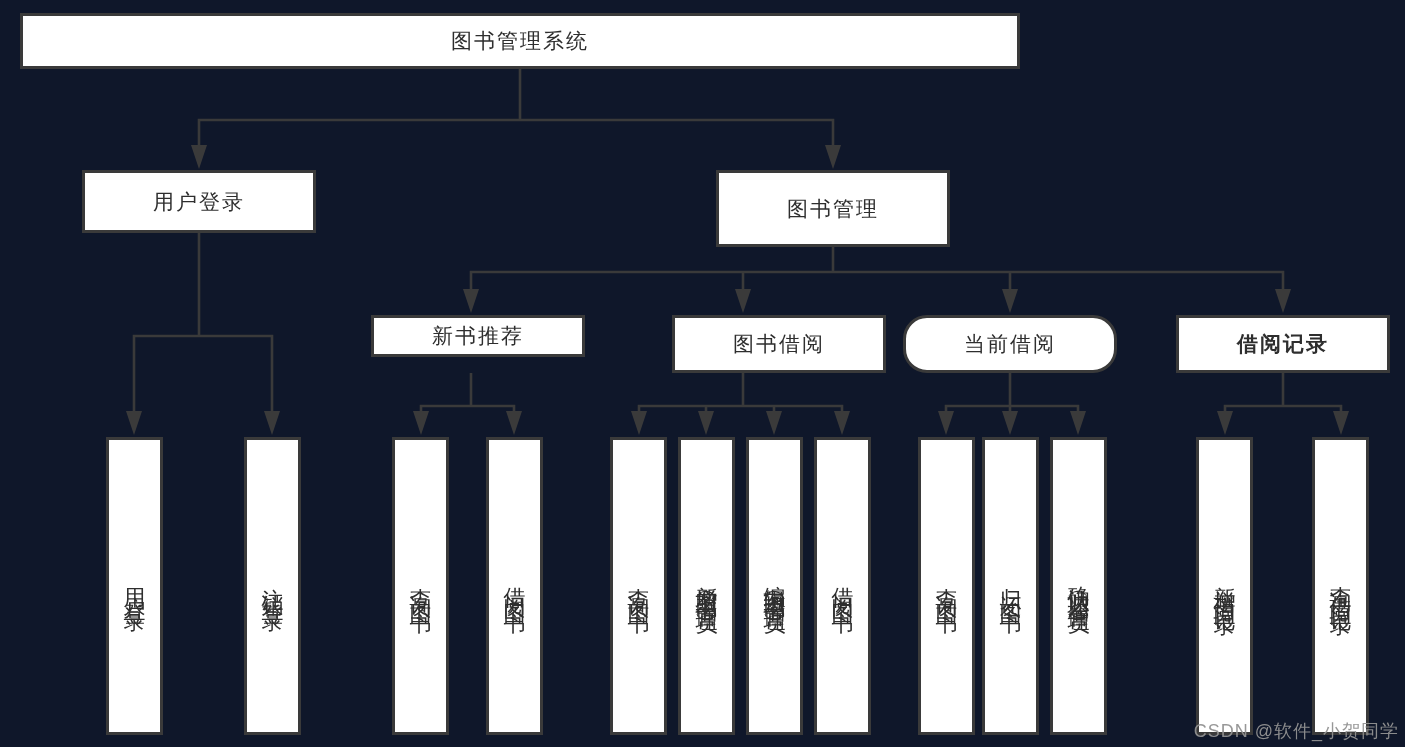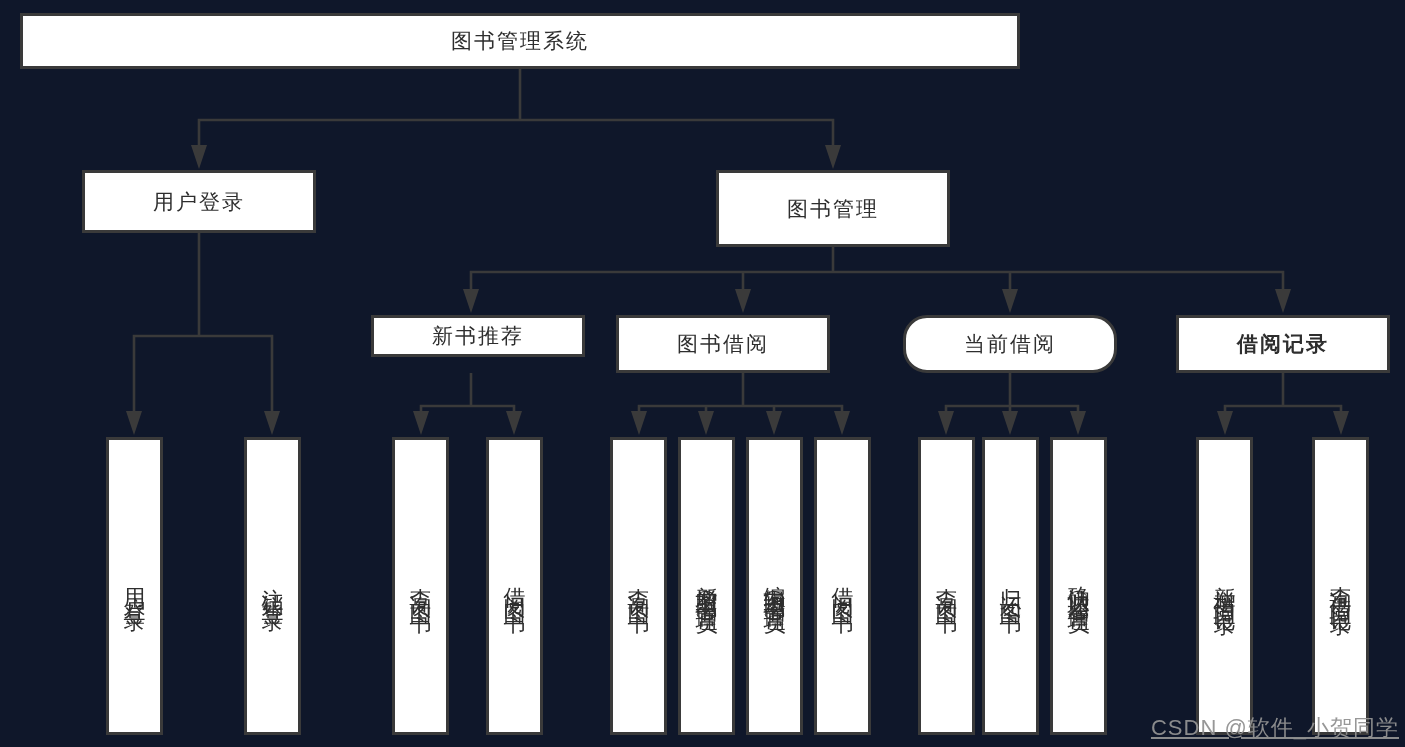--- a/index.html
+++ b/index.html
@@ -40,26 +40,25 @@
     text-orientation: mixed;
     font-size: 22px;
     letter-spacing: 8px;
     color: #2e2e2e;
     line-height: 1;
   }
   .watermark {
     position: absolute;
     right: 6px;
     bottom: 4px;
-    font-size: 22px;
+    font-size: 18px;
     letter-spacing: 1px;
     color: rgba(145, 145, 145, 0.95);
     z-index: 5;
     white-space: nowrap;
-    text-decoration: underline;
   }
 </style>
 </head>
 <body>
 
 <div class="canvas">
 
   <svg class="wires" viewBox="0 0 1405 747" xmlns="http://www.w3.org/2000/svg">
     <g stroke="#3a3a3a" stroke-width="2.6" fill="none">
 
@@ -126,21 +125,21 @@
   <div class="node" style="left:82px; top:170px; width:234px; height:63px;">
     <span class="hlabel">用户登录</span>
   </div>
   <div class="node" style="left:716px; top:170px; width:234px; height:77px;">
     <span class="hlabel">图书管理</span>
   </div>
 
   <div class="node" style="left:364px; top:315px; width:214px; height:42px;margin-left:7px;">
     <span class="hlabel">新书推荐</span>
   </div>
-  <div class="node" style="left:616px; top:315px; width:214px; height:58px;font-family:Liberation Serif, serif;">
+  <div class="node" style="left:672px; top:315px; width:214px; height:58px;font-family:Liberation Serif, serif;">
     <span class="hlabel">图书借阅</span>
   </div>
   <div class="node" style="left:903px; top:315px; width:214px; height:58px;border-radius:24px;">
     <span class="hlabel">当前借阅</span>
   </div>
   <div class="node" style="left:1176px; top:315px; width:214px; height:58px;font-weight:bold;">
     <span class="hlabel">借阅记录</span>
   </div>
 
   <div class="node vnode" style="left:106px; top:437px; width:57px; height:298px;">

